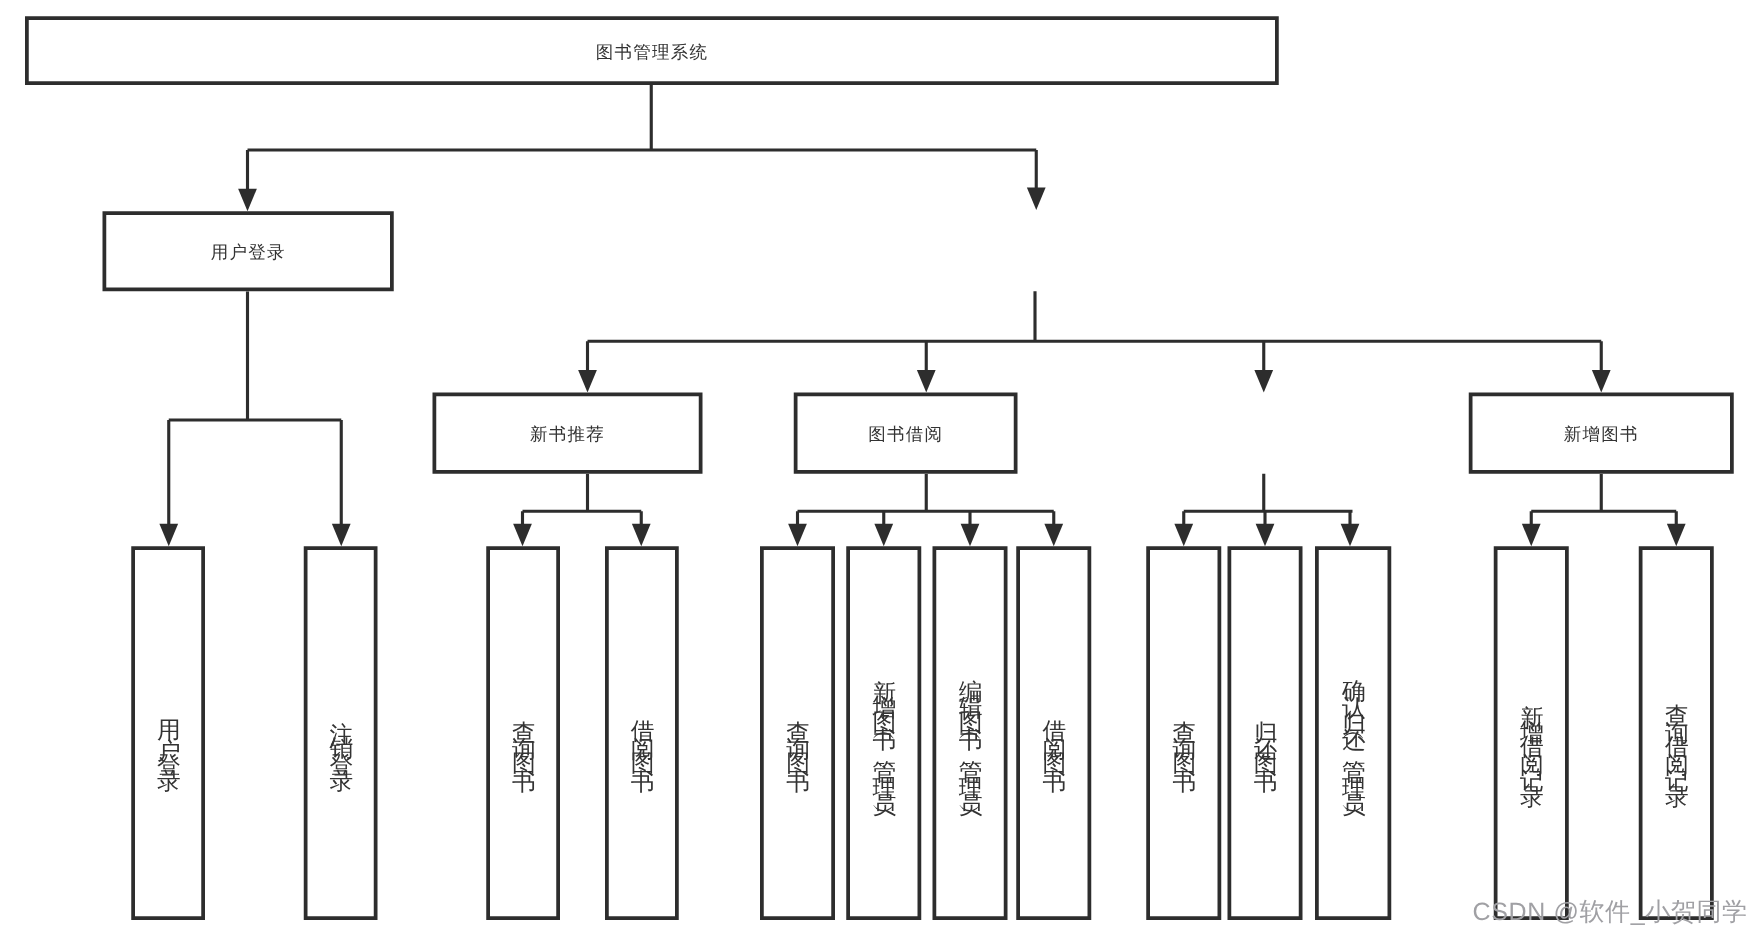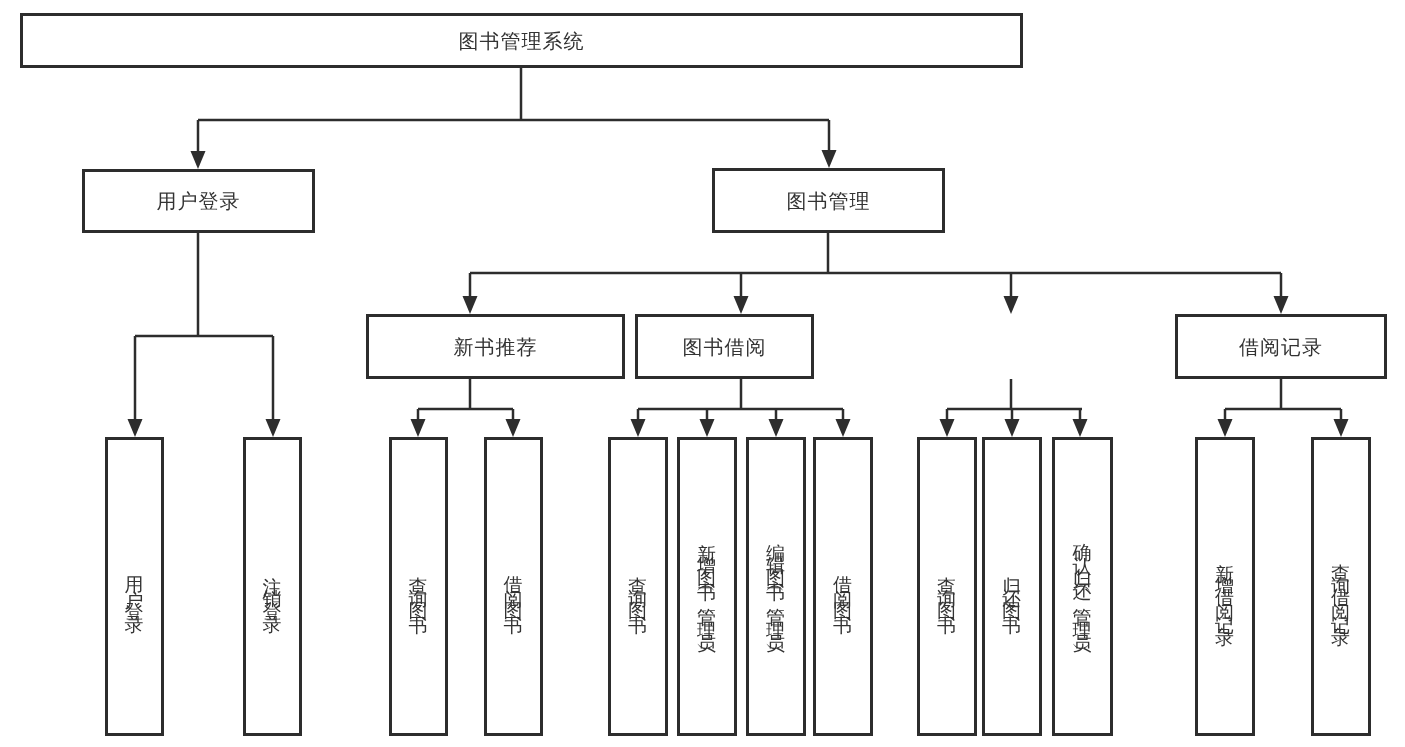--- a/index.html
+++ b/index.html
@@ -26,21 +26,21 @@
   svg.connectors polygon{
     fill:var(--line);stroke:none;
   }
   .box{
     position:absolute;
     box-sizing:border-box;
     background:#fff;
     border:3px solid var(--line);
     display:flex;align-items:center;justify-content:center;
     color:var(--text);
-    font-size:20px;
+    font-size:14px;
     letter-spacing:1px;
     line-height:1;
     text-align:center;
     white-space:nowrap;
   }
   .box.leaf{
     writing-mode:vertical-rl;
     text-orientation:mixed;
     font-size:19px;
     letter-spacing:13px;
@@ -107,37 +107,37 @@
       <polygon points="1072.5,419 1087.5,419 1080,437"></polygon>
       <line x1="1225" y1="409" x2="1225" y2="425"></line>
       <polygon points="1217.5,419 1232.5,419 1225,437"></polygon>
       <line x1="1341" y1="409" x2="1341" y2="425"></line>
       <polygon points="1333.5,419 1348.5,419 1341,437"></polygon>
     </svg>
 
   <div class="box" style="left:20px;top:13px;width:1003px;height:55px">图书管理系统</div>
 
   <div class="box" style="left:82px;top:169px;width:233px;height:64px">用户登录</div>
-  <div class="box" style="left:712px;top:168px;width:233px;height:65px">图书管理</div>
 
-  <div class="box" style="left:366px;top:314px;width:259px;height:65px">新书推荐</div>
+  <div class="box" style="left:346px;top:314px;width:216px;height:65px">新书推荐</div>
   <div class="box" style="left:635px;top:314px;width:179px;height:65px">图书借阅</div>
-  <div class="box" style="left:1175px;top:314px;width:212px;height:65px">借阅记录</div>
+  <div class="box" style="left:1175px;top:314px;width:212px;height:65px">新增图书</div>
 
   <div class="box leaf" style="left:105px;top:437px;width:59px;height:299px">用户登录</div>
   <div class="box leaf" style="left:243px;top:437px;width:59px;height:299px">注销登录</div>
 
   <div class="box leaf" style="left:389px;top:437px;width:59px;height:299px">查询图书</div>
   <div class="box leaf" style="left:484px;top:437px;width:59px;height:299px">借阅图书</div>
 
   <div class="box leaf" style="left:608px;top:437px;width:60px;height:299px">查询图书</div>
   <div class="box leaf" style="left:677px;top:437px;width:60px;height:299px">新增图书（管理员）</div>
   <div class="box leaf" style="left:746px;top:437px;width:60px;height:299px">编辑图书（管理员）</div>
   <div class="box leaf" style="left:813px;top:437px;width:60px;height:299px">借阅图书</div>
 
   <div class="box leaf" style="left:917px;top:437px;width:60px;height:299px">查询图书</div>
   <div class="box leaf" style="left:982px;top:437px;width:60px;height:299px">归还图书</div>
   <div class="box leaf" style="left:1052px;top:437px;width:61px;height:299px">确认归还（管理员）</div>
 
   <div class="box leaf" style="left:1195px;top:437px;width:60px;height:299px">新增借阅记录</div>
   <div class="box leaf" style="left:1311px;top:437px;width:60px;height:299px">查询借阅记录</div>
 
+  <div class="watermark">CSDN @软件_小贺同学</div>
 </div>
 
 </body></html>

